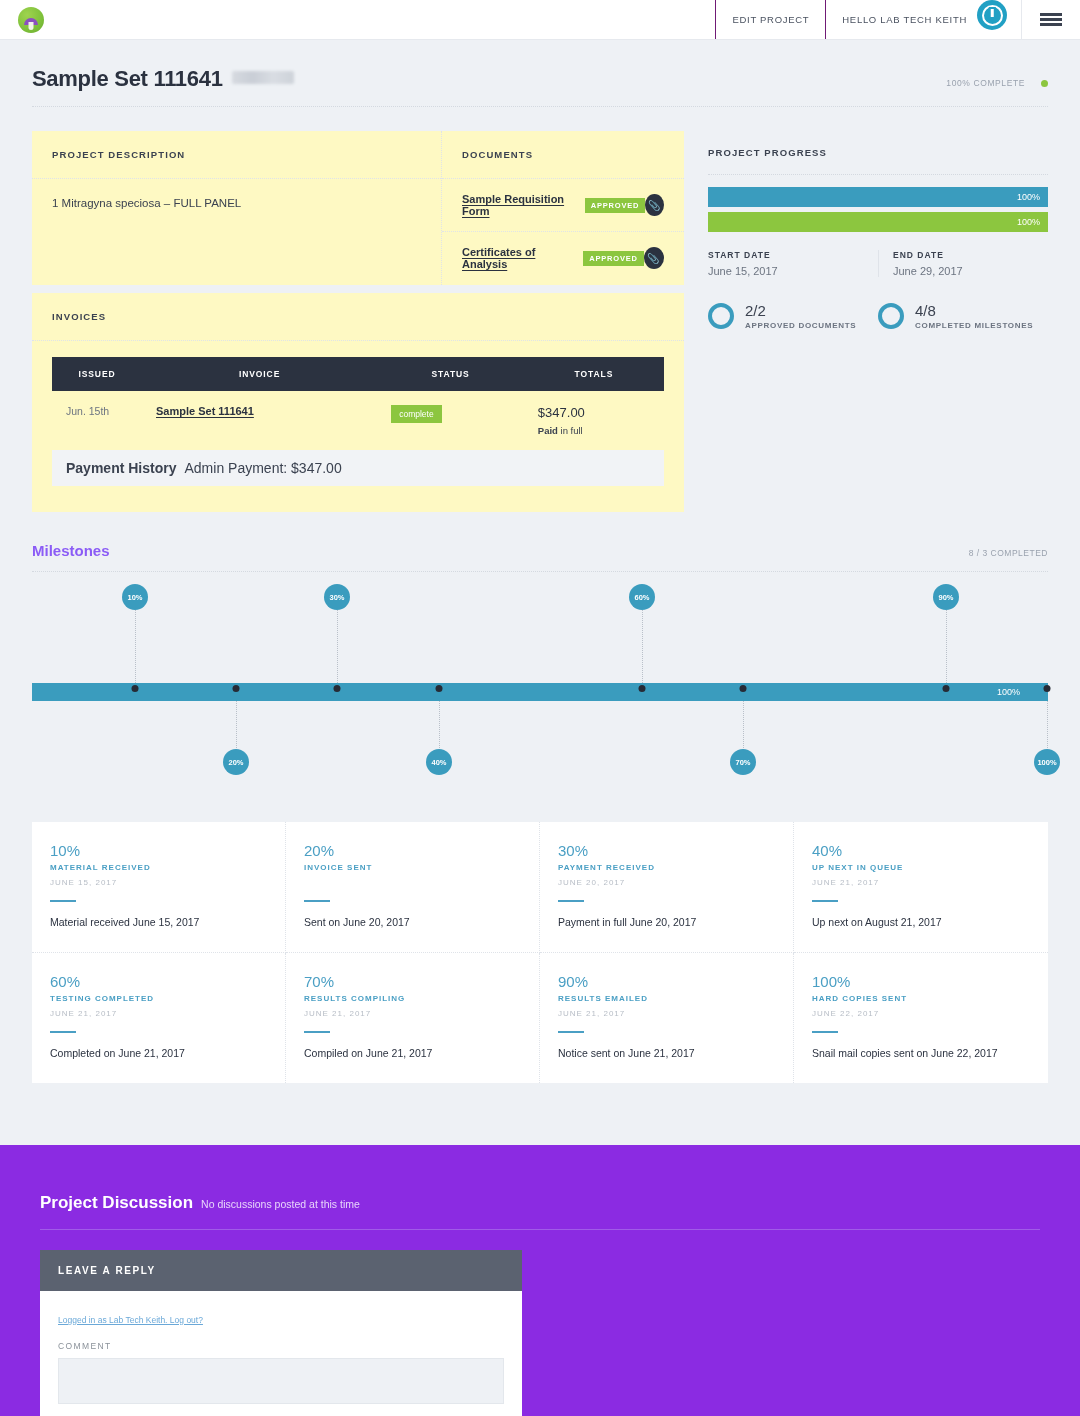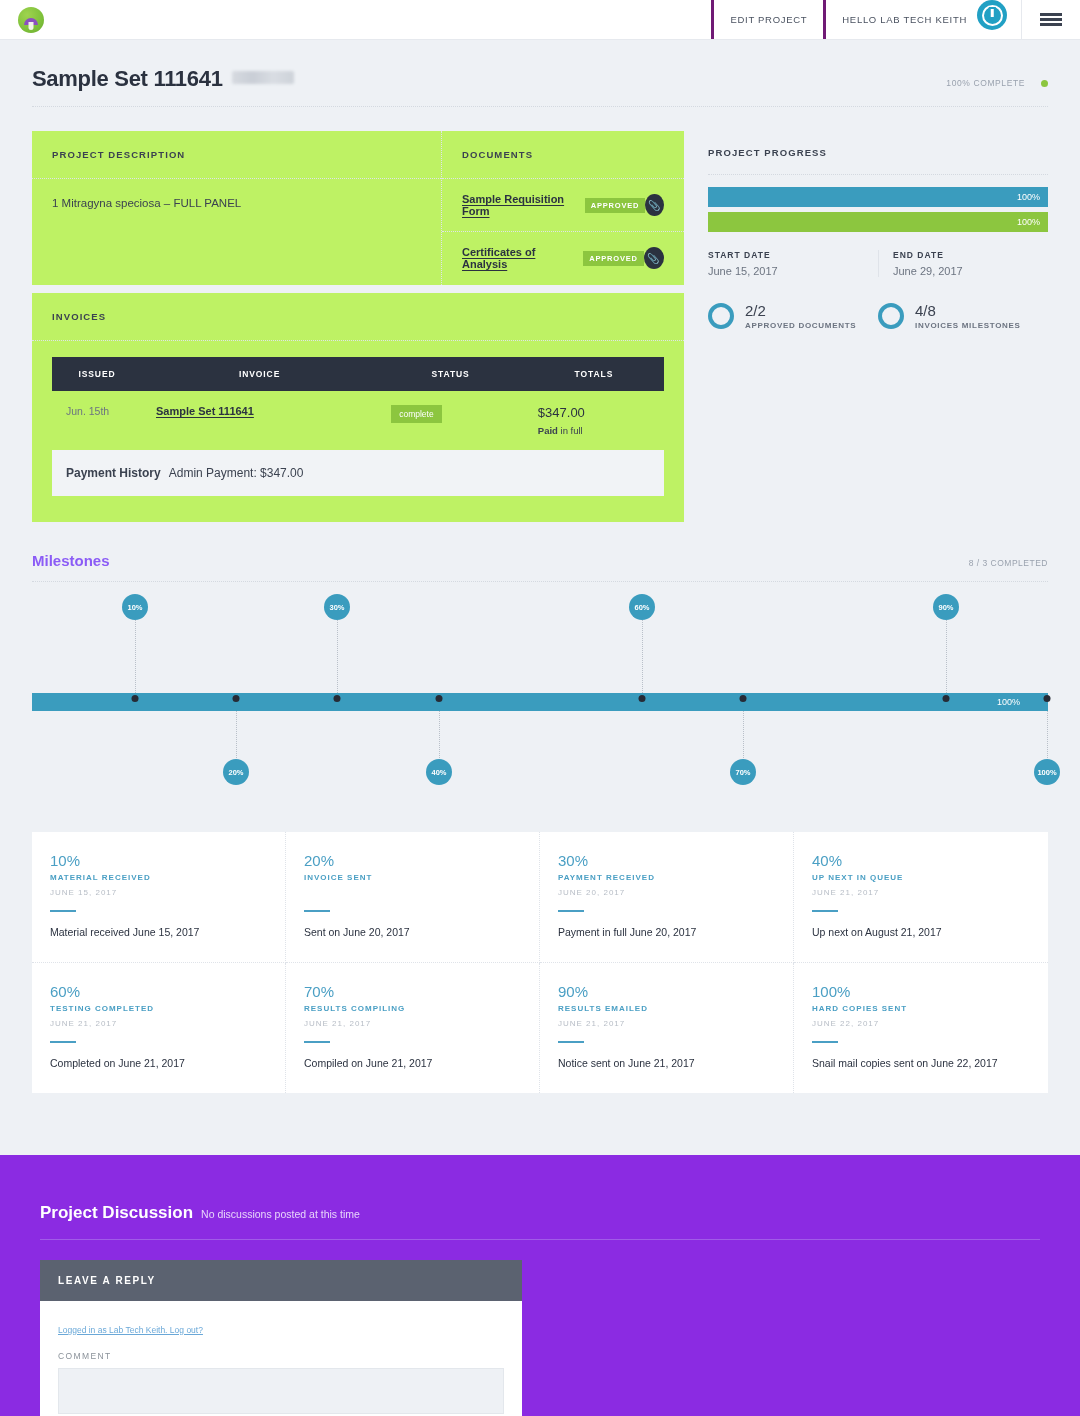--- a/index.html
+++ b/index.html
@@ -37,21 +37,21 @@
     width: 5px; height: 8px; border-radius: 0 0 3px 3px;
     background: #f1f5e8;
   }
   .nav-spacer { flex: 1; }
   .nav-item {
     display: flex; align-items: center;
     padding: 0 16px;
     font-size: 9.5px;
     letter-spacing: 0.7px;
     color: #4a5260;
-    border-left: 3px solid #701a75;
+    border-left: 1px solid #701a75;
     white-space: nowrap;
   }
   .nav-user { padding-right: 10px; }
   .power-badge {
     width: 30px; height: 30px; border-radius: 50%;
     background: #21a0c4;
     display: flex; align-items: center; justify-content: center;
     margin-right: 14px;
   }
   .power-inner {
@@ -87,21 +87,21 @@
   .head-right { margin-left: auto; display: flex; align-items: center; gap: 16px; }
   .complete-label { font-size: 8.5px; letter-spacing: 0.6px; color: #9aa2ae; }
   .complete-dot { width: 7px; height: 7px; border-radius: 50%; background: #8cc63f; }
   .head-rule { margin: 14px 32px 0 32px; border-bottom: 1px dotted #d4d9e0; }
 
   
   .main { padding: 24px 32px 0 32px; display: flex; gap: 8px; align-items: flex-start; }
   .col-left { width: 672px; }
   .col-right { flex: 1; padding: 16px 0 0 16px; }
 
-  .card { background: #bef264; }
+  .card { background: #fef9c3; }
   .card-hd {
     font-size: 9.5px; font-weight: bold; letter-spacing: 1.1px;
     color: #3b4250; padding: 18px 20px;
     border-bottom: 1px dotted #dfe3e9;
   }
   .two-panel { display: flex; }
   .panel-desc { width: 410px; border-right: 1px dotted #dfe3e9; }
   .panel-docs { flex: 1; }
   .desc-body { padding: 18px 20px; font-size: 11.5px; color: #3b4250; min-height: 106px; }
 
@@ -142,22 +142,22 @@
   .td-issued { color: #6c7481; width: 90px; }
   .td-invoice a { color: #2b3240; font-weight: bold; text-decoration: underline; text-underline-offset: 2px; font-size: 11px; }
   .chip-complete {
     display: inline-block; background: #8cc63f; color: #ffffff;
     font-size: 8.5px; padding: 4px 8px;
   }
   .td-total .amt { font-size: 13px; color: #2b3240; }
   .td-total .paid { font-size: 9.5px; color: #3b4250; margin-top: 5px; }
   .td-total .paid b { font-weight: bold; }
   .pay-hist {
-    background: #f1f3f6; padding: 16px 14px;
-    font-size: 12px; color: #3b4250;
+    background: #f1f3f6; padding: 10px 14px;
+    font-size: 14px; color: #3b4250;
   }
   .pay-hist b { font-weight: bold; margin-right: 8px; }
 
   
   .pp-title { font-size: 9.5px; font-weight: bold; letter-spacing: 1.1px; color: #3b4250; }
   .pp-rule { margin: 16px 0 12px 0; border-bottom: 1px dotted #d4d9e0; }
   .bar { height: 20px; position: relative; margin-bottom: 5px; }
   .bar span {
     position: absolute; right: 8px; top: 50%; transform: translateY(-50%);
     font-size: 9px; color: #ffffff;
@@ -366,21 +366,21 @@
         <div class="ring"></div>
         <div>
           <div class="stat-num">2/2</div>
           <div class="stat-lbl">APPROVED DOCUMENTS</div>
         </div>
       </div>
       <div class="stat">
         <div class="ring"></div>
         <div>
           <div class="stat-num">4/8</div>
-          <div class="stat-lbl">INVOICES MILESTONES</div>
+          <div class="stat-lbl">COMPLETED MILESTONES</div>
         </div>
       </div>
     </div>
   </div>
 
 </div>
 
 <div class="ms-head">
   <div class="ms-title">Milestones</div>
   <div class="ms-count">8 / 3 COMPLETED</div>

